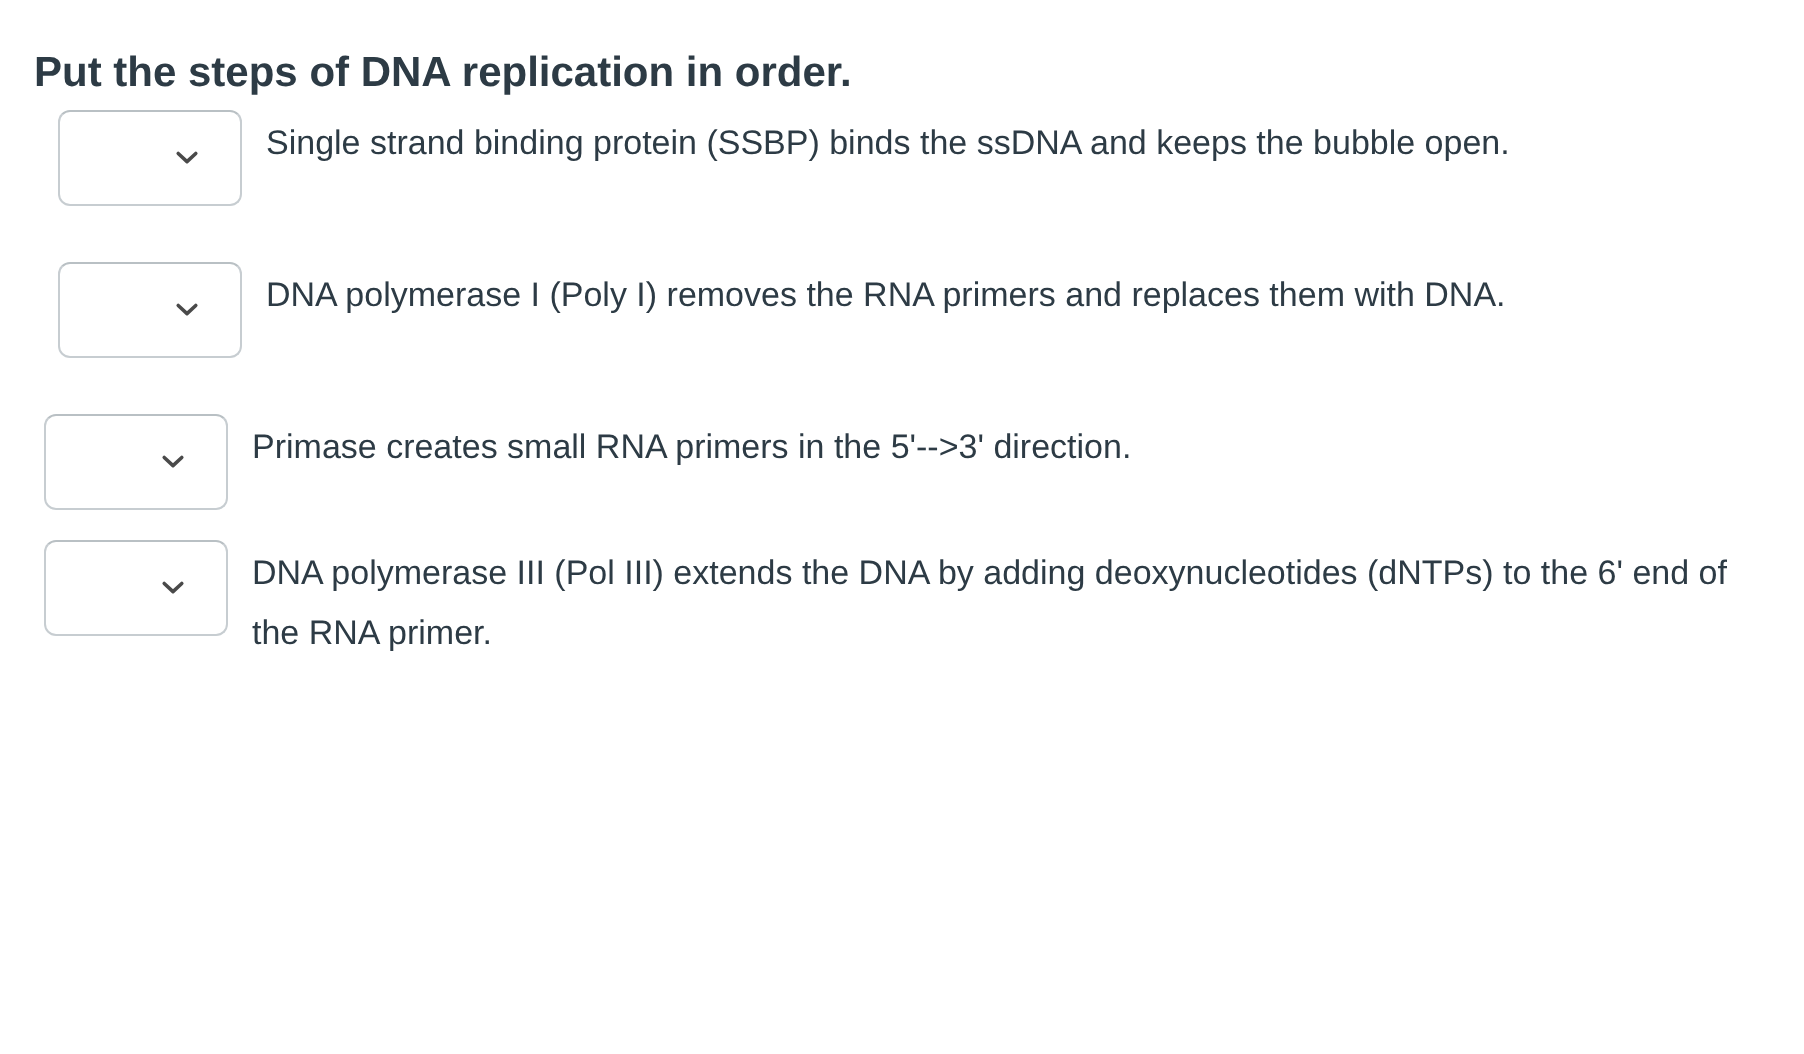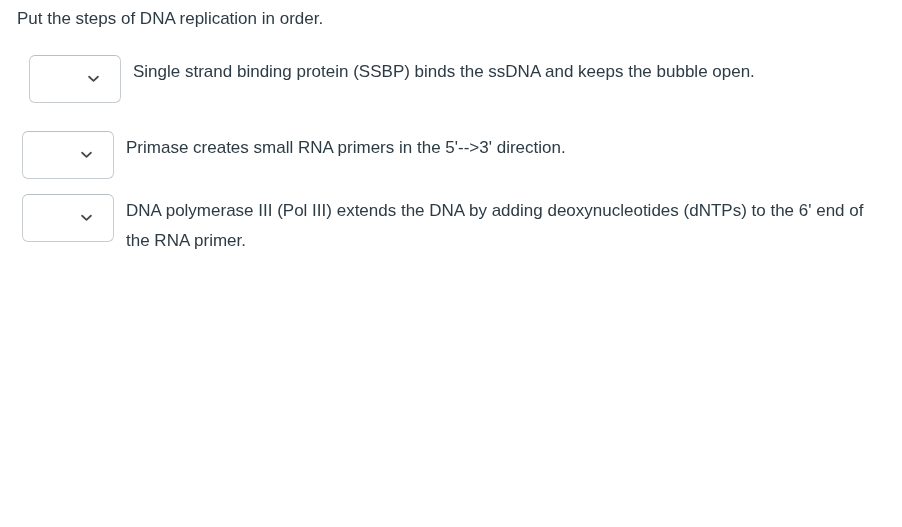--- a/index.html
+++ b/index.html
@@ -21,25 +21,26 @@
     position: relative;
     width: 902px;
     height: 527px;
     box-sizing: border-box;
     padding: 0;
   }
 
   .question-prompt {
     position: absolute;
     left: 17px;
-    top: 7px;
-    font-size: 17px;
+    top: 25px;
+    font-size: 21px;
     line-height: 24px;
     color: #2d3b45;
     white-space: nowrap;
+    font-weight: bold;
   }
 
   .answers {
     position: absolute;
     left: 0;
     top: 55px;
     width: 902px;
   }
 
   .answer-row {
@@ -118,20 +119,31 @@
         <span class="select-value"></span>
         <span class="chevron-icon">
           <svg viewBox="0 0 16 16" aria-hidden="true">
               <path d="M2.6 5.2 L8 10.2 L13.4 5.2" fill="none" stroke="#4a4a4a" stroke-width="2.2" stroke-linecap="round" stroke-linejoin="round"></path>
             </svg>
         </span>
       </button>
       <div class="answer-text">Single strand binding protein (SSBP) binds the ssDNA and keeps the bubble open.</div>
     </div>
 
+    <div class="answer-row tall">
+      <button class="order-select">
+        <span class="select-value"></span>
+        <span class="chevron-icon">
+          <svg viewBox="0 0 16 16" aria-hidden="true">
+              <path d="M2.6 5.2 L8 10.2 L13.4 5.2" fill="none" stroke="#4a4a4a" stroke-width="2.2" stroke-linecap="round" stroke-linejoin="round"></path>
+            </svg>
+        </span>
+      </button>
+      <div class="answer-text">DNA polymerase I (Poly I) removes the RNA primers and replaces them with DNA.</div>
+    </div>
 
 
     <div class="answer-row">
       <button class="order-select">
         <span class="select-value"></span>
         <span class="chevron-icon">
           <svg viewBox="0 0 16 16" aria-hidden="true">
               <path d="M2.6 5.2 L8 10.2 L13.4 5.2" fill="none" stroke="#4a4a4a" stroke-width="2.2" stroke-linecap="round" stroke-linejoin="round"></path>
             </svg>
         </span>

